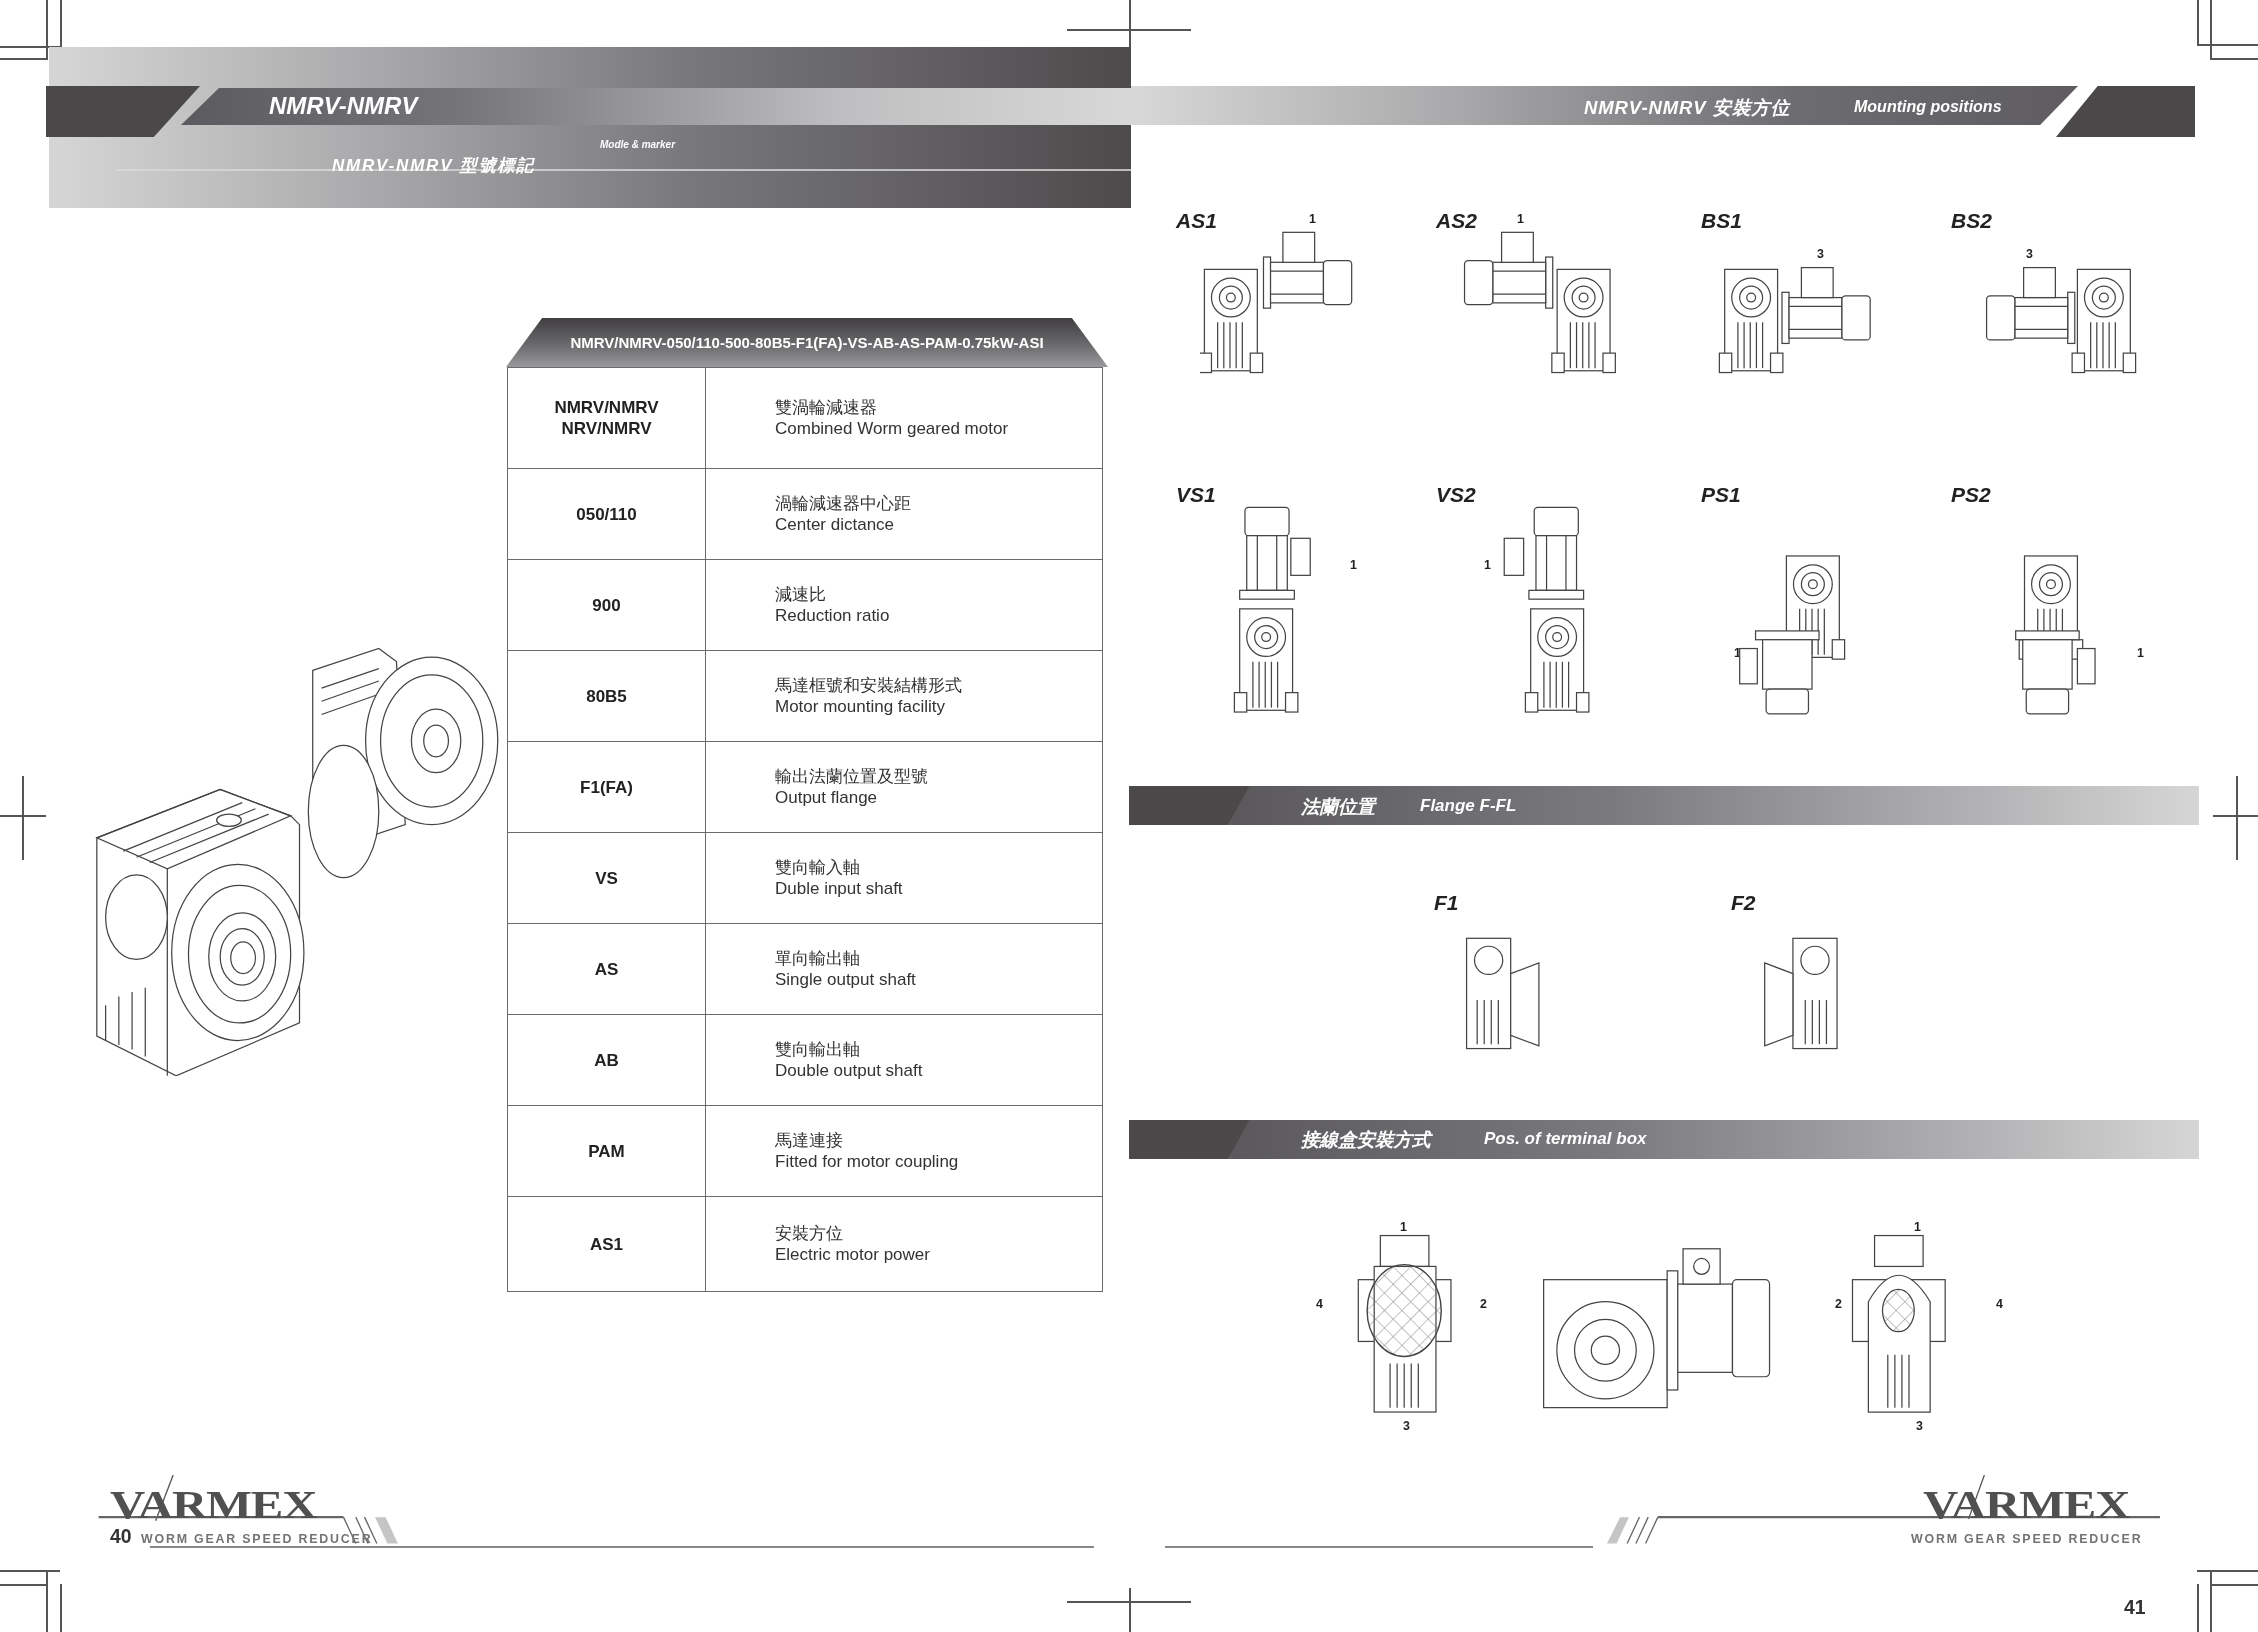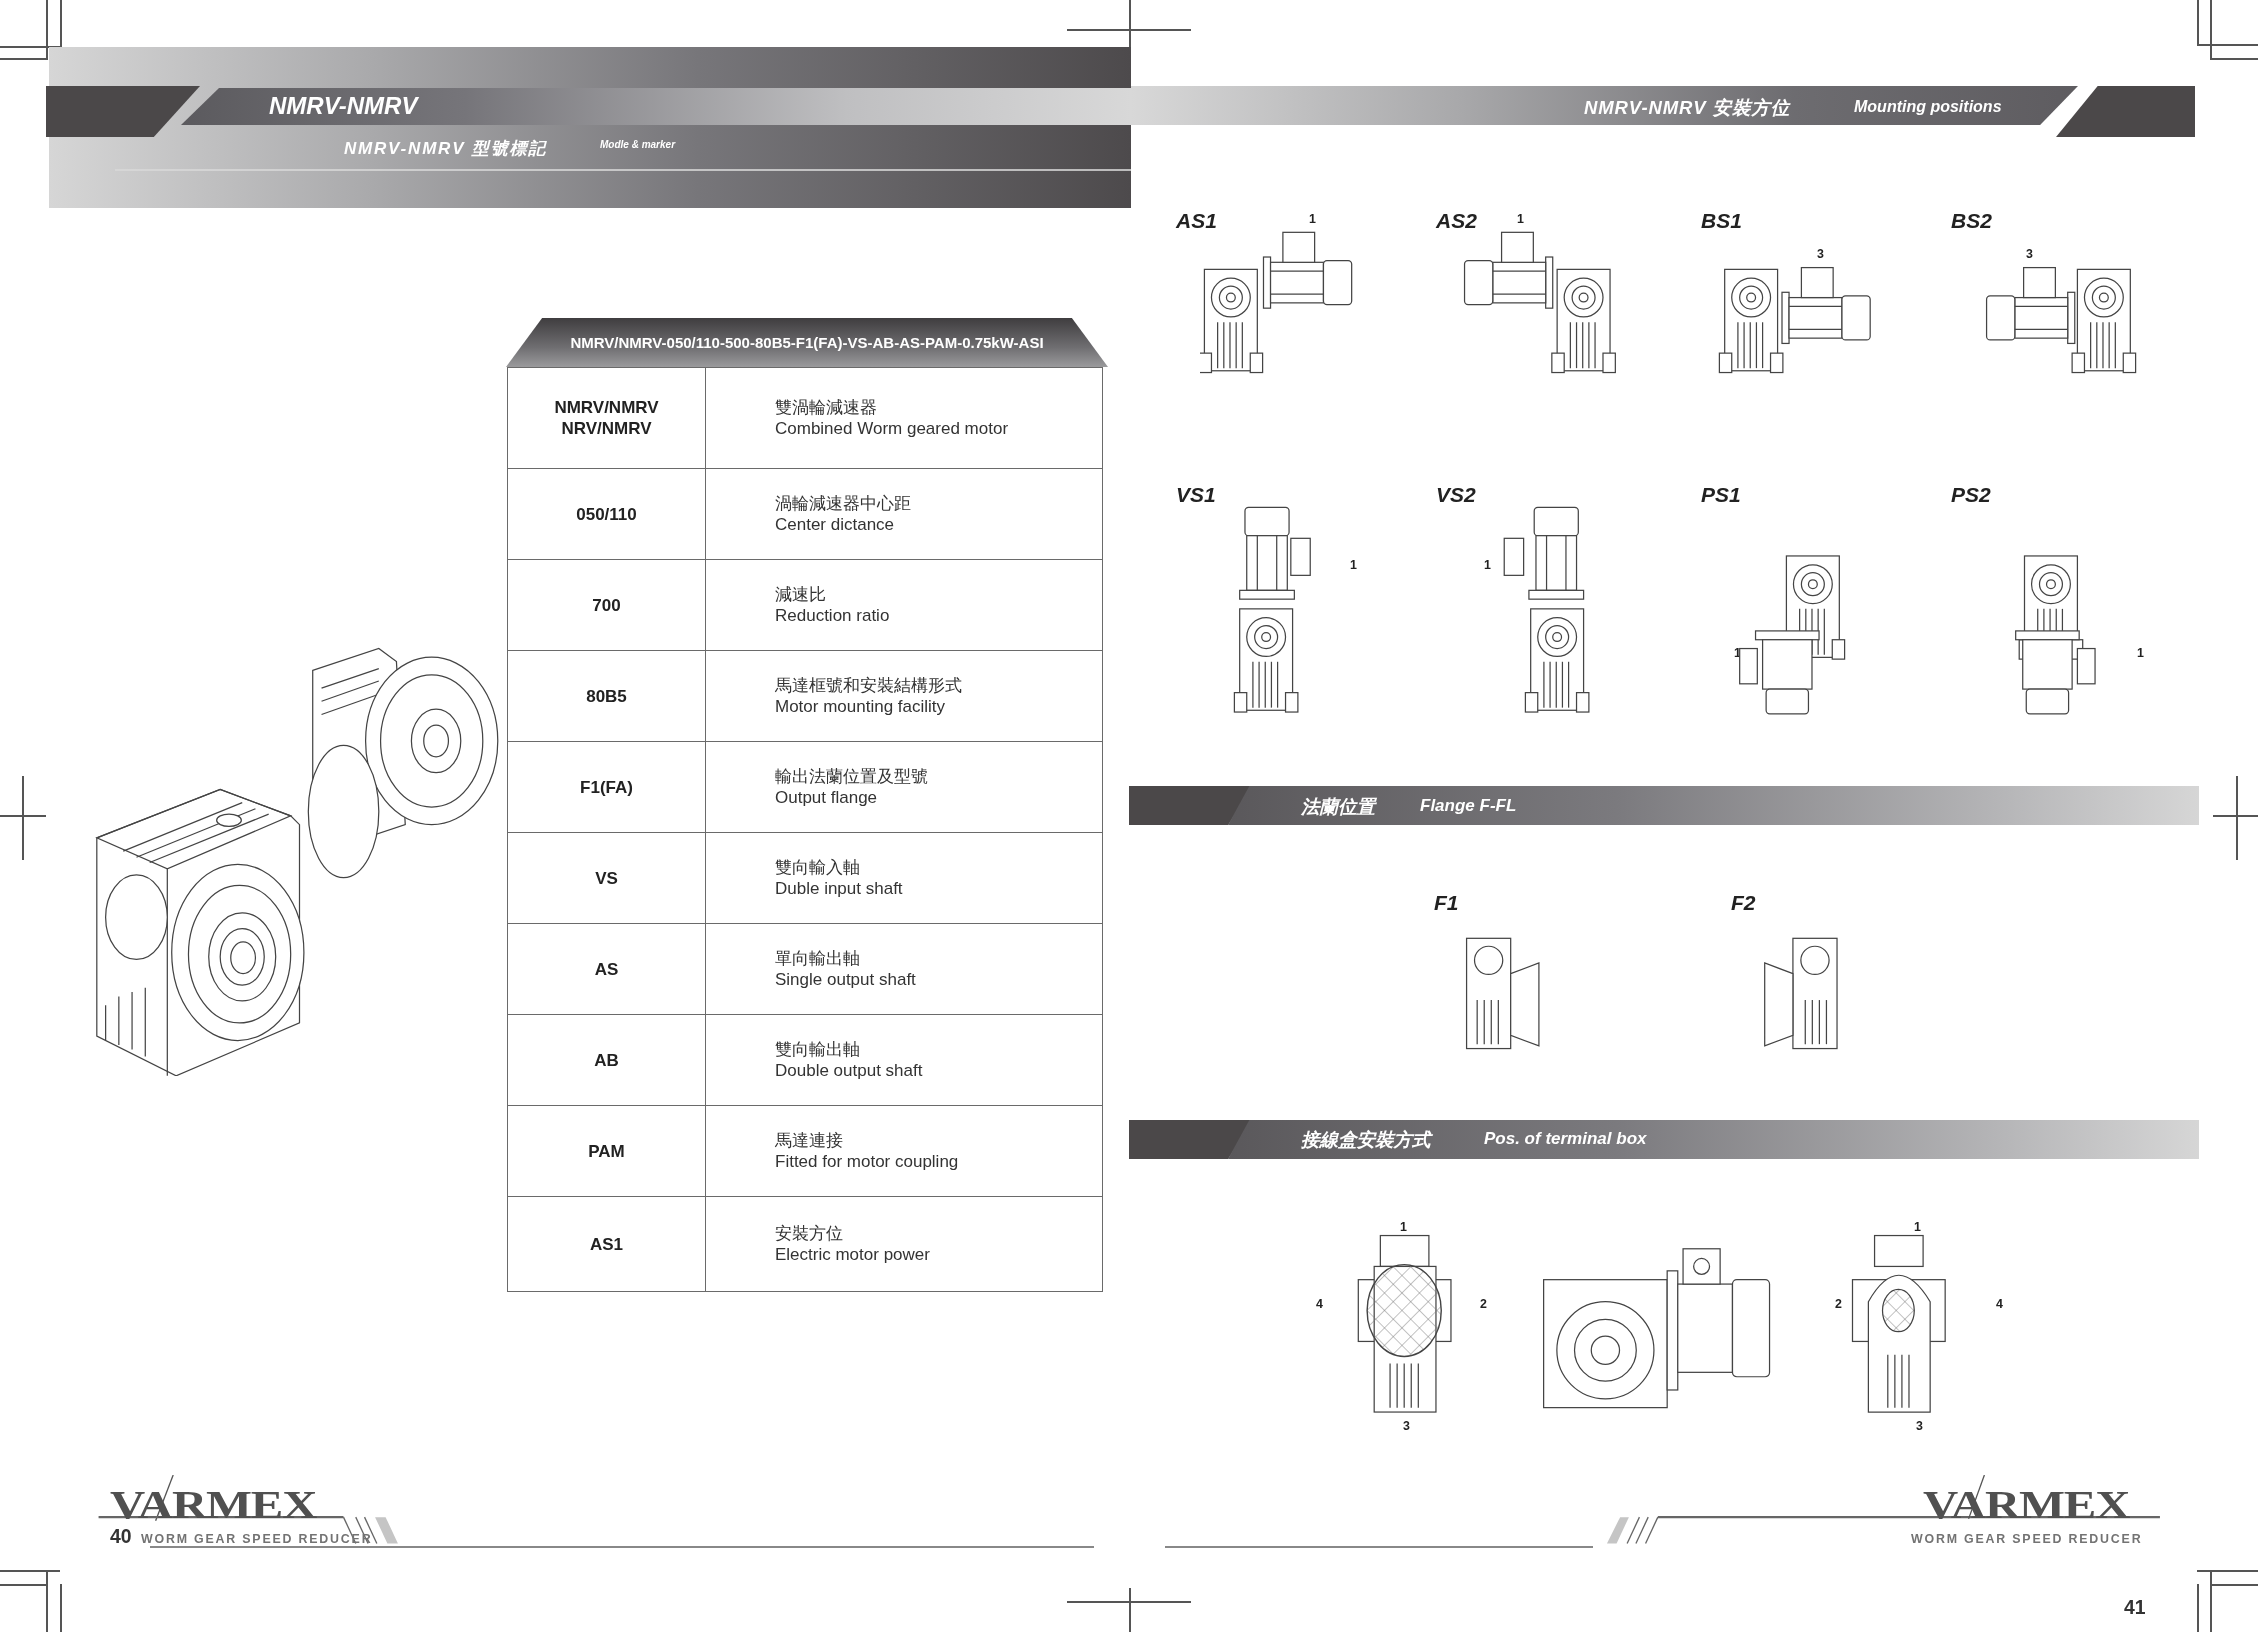--- a/index.html
+++ b/index.html
@@ -62,21 +62,21 @@
 <div class="crop" style="left:2197px;top:1570px;width:62px;height:1.8px;"></div>
 <div class="crop" style="left:2210px;top:1584px;width:49px;height:1.8px;"></div>
 <div class="crop" style="left:2197px;top:1584px;width:1.8px;height:48px;"></div>
 <div class="crop" style="left:2210px;top:1570px;width:1.8px;height:62px;"></div>
 
 <div class="abs lh-panel"></div>
 <div class="abs lh-band"></div>
 <div class="abs lh-dark"></div>
 <div class="abs lh-line"></div>
 <div class="abs hdr-title" style="left:269px;top:92px;">NMRV-NMRV</div>
-<div class="abs hdr-sub" style="left:332px;top:137px;letter-spacing:1.8px;margin-left:12px;">NMRV-NMRV 型號標記</div>
+<div class="abs hdr-sub" style="left:332px;top:154px;letter-spacing:1.8px;">NMRV-NMRV 型號標記</div>
 <div class="abs hdr-sub" style="left:600px;top:139px;font-size:10px;">Modle &amp; marker</div>
 
 <svg class="abs" style="left:88px;top:635px;" width="423" height="441" viewBox="0 0 480 500">
 
   <polygon class="lf" points="255,40 330,15 350,30 360,215 285,240 255,225"></polygon>
   <line class="ln" x1="265" y1="60" x2="330" y2="38"></line>
     <line class="ln" x1="265" y1="75" x2="330" y2="52"></line>
     <line class="ln" x1="265" y1="90" x2="330" y2="67"></line>
   <ellipse class="lf" cx="390" cy="120" rx="75" ry="95"></ellipse>
   <ellipse class="ln" cx="390" cy="120" rx="58" ry="75"></ellipse>
@@ -128,21 +128,21 @@
           <span class="zh kl2"></span>
         </td>
     <td class="v" style="height: 90px;">
           <span class="zh vzh">渦輪減速器中心距</span>
           <span class="zh ven">Center dictance</span>
         </td>
   </tr>
 
   <tr>
     <td class="k" style="height: 90px;">
-          <span class="zh kl1">700</span>
+          <span class="zh kl1">900</span>
           <span class="zh kl2"></span>
         </td>
     <td class="v" style="height: 90px;">
           <span class="zh vzh">減速比</span>
           <span class="zh ven">Reduction ratio</span>
         </td>
   </tr>
 
   <tr>
     <td class="k" style="height: 90px;">

